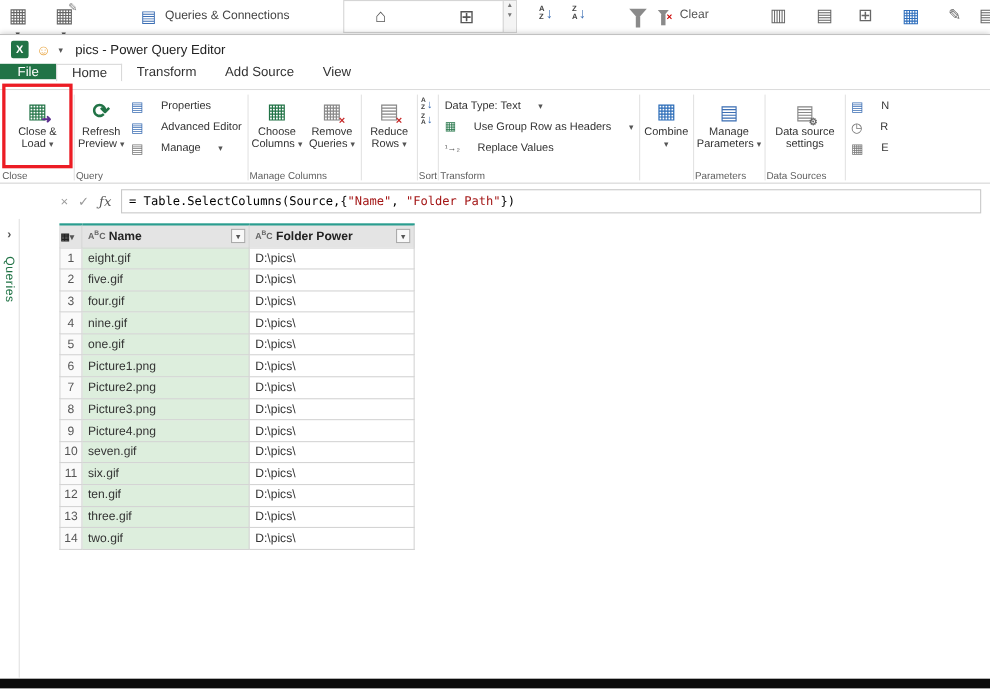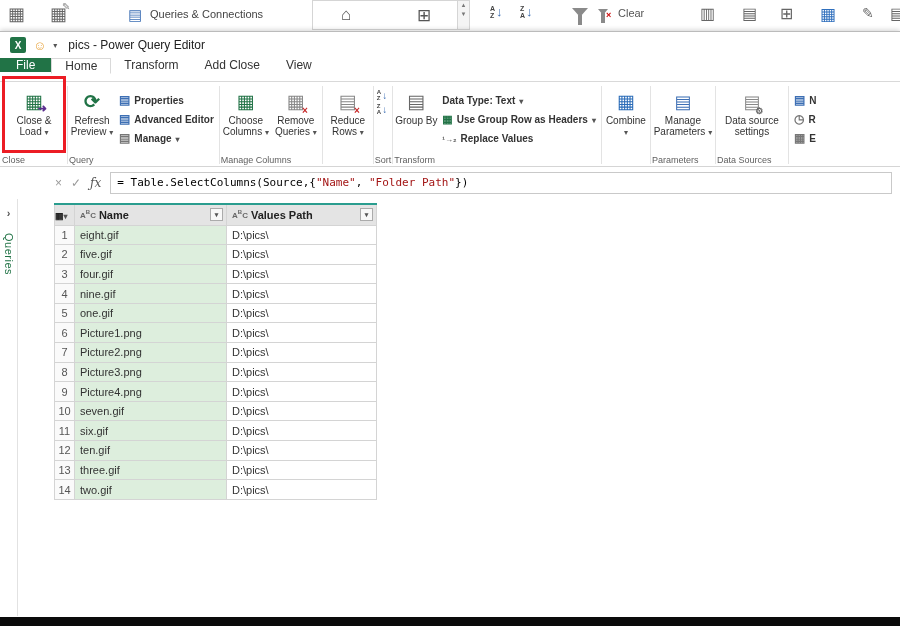--- a/index.html
+++ b/index.html
@@ -40,21 +40,21 @@
 
   .ribbon { position:relative; height:85px; border-bottom:1px solid #d5d5d5; display:flex; padding:2px 0 0 2px; background:#fff; overflow:hidden; }
   .rgroup { display:flex; flex-direction:column; }
   .rgroup-content { flex:1; display:flex; align-items:flex-start; }
   .rgroup-label { height:15px; font-size:9px; color:#5f5f5f; text-align:left; white-space:nowrap; padding-top:4px; }
   .rdiv { width:1px; background:#e3e3e3; margin:2px 1px; }
   .big-btn { width:52px; height:64px; display:flex; flex-direction:column; align-items:center; padding-top:4px; cursor:default; }
   .bicon { height:27px; display:flex; align-items:center; justify-content:center; position:relative; }
   .blabel { font-size:10px; line-height:11px; text-align:center; color:#333; }
   .small-col { display:flex; flex-direction:column; padding-top:3px; }
-  .small-btn { height:19px; display:flex; align-items:flex-end; gap:4px; font-size:10px; color:#333; padding:0 4px; white-space:nowrap;font-weight:bold; }
+  .small-btn { height:19px; display:flex; align-items:center; gap:16px; font-size:10px; color:#333; padding:0 4px; white-space:nowrap; }
   .ic { line-height:1; }
   .ovl { position:absolute; right:-3px; bottom:-1px; font-size:10px; font-weight:bold; color:#c62828; }
   .ovl-arrow { position:absolute; right:-4px; bottom:0; font-size:11px; color:#5b2d8f; font-weight:bold; }
   .repl-ic::after { content:"¹→₂"; font-size:8px; color:#555; }
   .sort-mini { display:flex; align-items:center; gap:1px; height:14px; padding:0 2px; }
   .sort-mini .sort-ltrs { font-size:6px; line-height:6px; }
   .sort-mini .sort-arrow { font-size:10px; }
 
   .annotation { position:absolute; left:2px; top:44px; width:64px; height:77px; border:3px solid #ec1c24; z-index:10; pointer-events:none; }
 
@@ -142,21 +142,21 @@
       <span class="excel-icon"></span>
       <span class="smiley"></span>
       <span class="qat-caret">▾</span>
       <span class="win-title">pics - Power Query Editor</span>
     </div>
 
     <div class="menubar">
       <div class="file-tab">File</div>
       <div class="tab active">Home</div>
       <div class="tab">Transform</div>
-      <div class="tab">Add Close</div>
+      <div class="tab">Add Source</div>
       <div class="tab">View</div>
     </div>
 
     <div class="ribbon">
 
       <div class="rgroup" style="width:64px;">
         <div class="rgroup-content" style="justify-content:center;">
           <div class="big-btn" style="width:58px;">
             <span class="bicon">
                 <span class="ic g-grid" style="font-size:19px; color:#217346;"></span>
@@ -247,26 +247,20 @@
               </span>
               <span class="sort-arrow">↓</span>
           </div>
         </div>
         <div class="rgroup-label">Sort</div>
       </div>
       <div class="rdiv"></div>
 
       <div class="rgroup">
         <div class="rgroup-content">
-          <div class="big-btn" style="width:44px;">
-            <span class="bicon">
-                <span class="ic g-rows" style="font-size:19px; color:#666;"></span>
-              </span>
-            <span class="blabel"><span>Group By</span></span>
-          </div>
           <div class="small-col">
             <div class="small-btn">
               <span>Data Type: Text</span> 
                 <span class="caret"></span>
             </div>
             <div class="small-btn">
               <span class="ic g-grid" style="font-size:11px; color:#217346;"></span>
               <span>Use Group Row as Headers</span> 
                 <span class="caret"></span>
             </div>
@@ -369,21 +363,21 @@
               <th>
                 <div class="hdr-inner">
                   <span class="abc">A<sup>B</sup>C</span>
                   <span class="hdr-label">Name</span>
                   <span class="filter-btn">▾</span>
                 </div>
               </th>
               <th>
                 <div class="hdr-inner">
                   <span class="abc">A<sup>B</sup>C</span>
-                  <span class="hdr-label">Values Path</span>
+                  <span class="hdr-label">Folder Power</span>
                   <span class="filter-btn">▾</span>
                 </div>
               </th>
             </tr>
           </thead>
           <tbody>
               <tr>
                 <td class="rn">1</td>
                 <td class="cn">eight.gif</td>
                 <td class="cp">D:\pics\</td>

